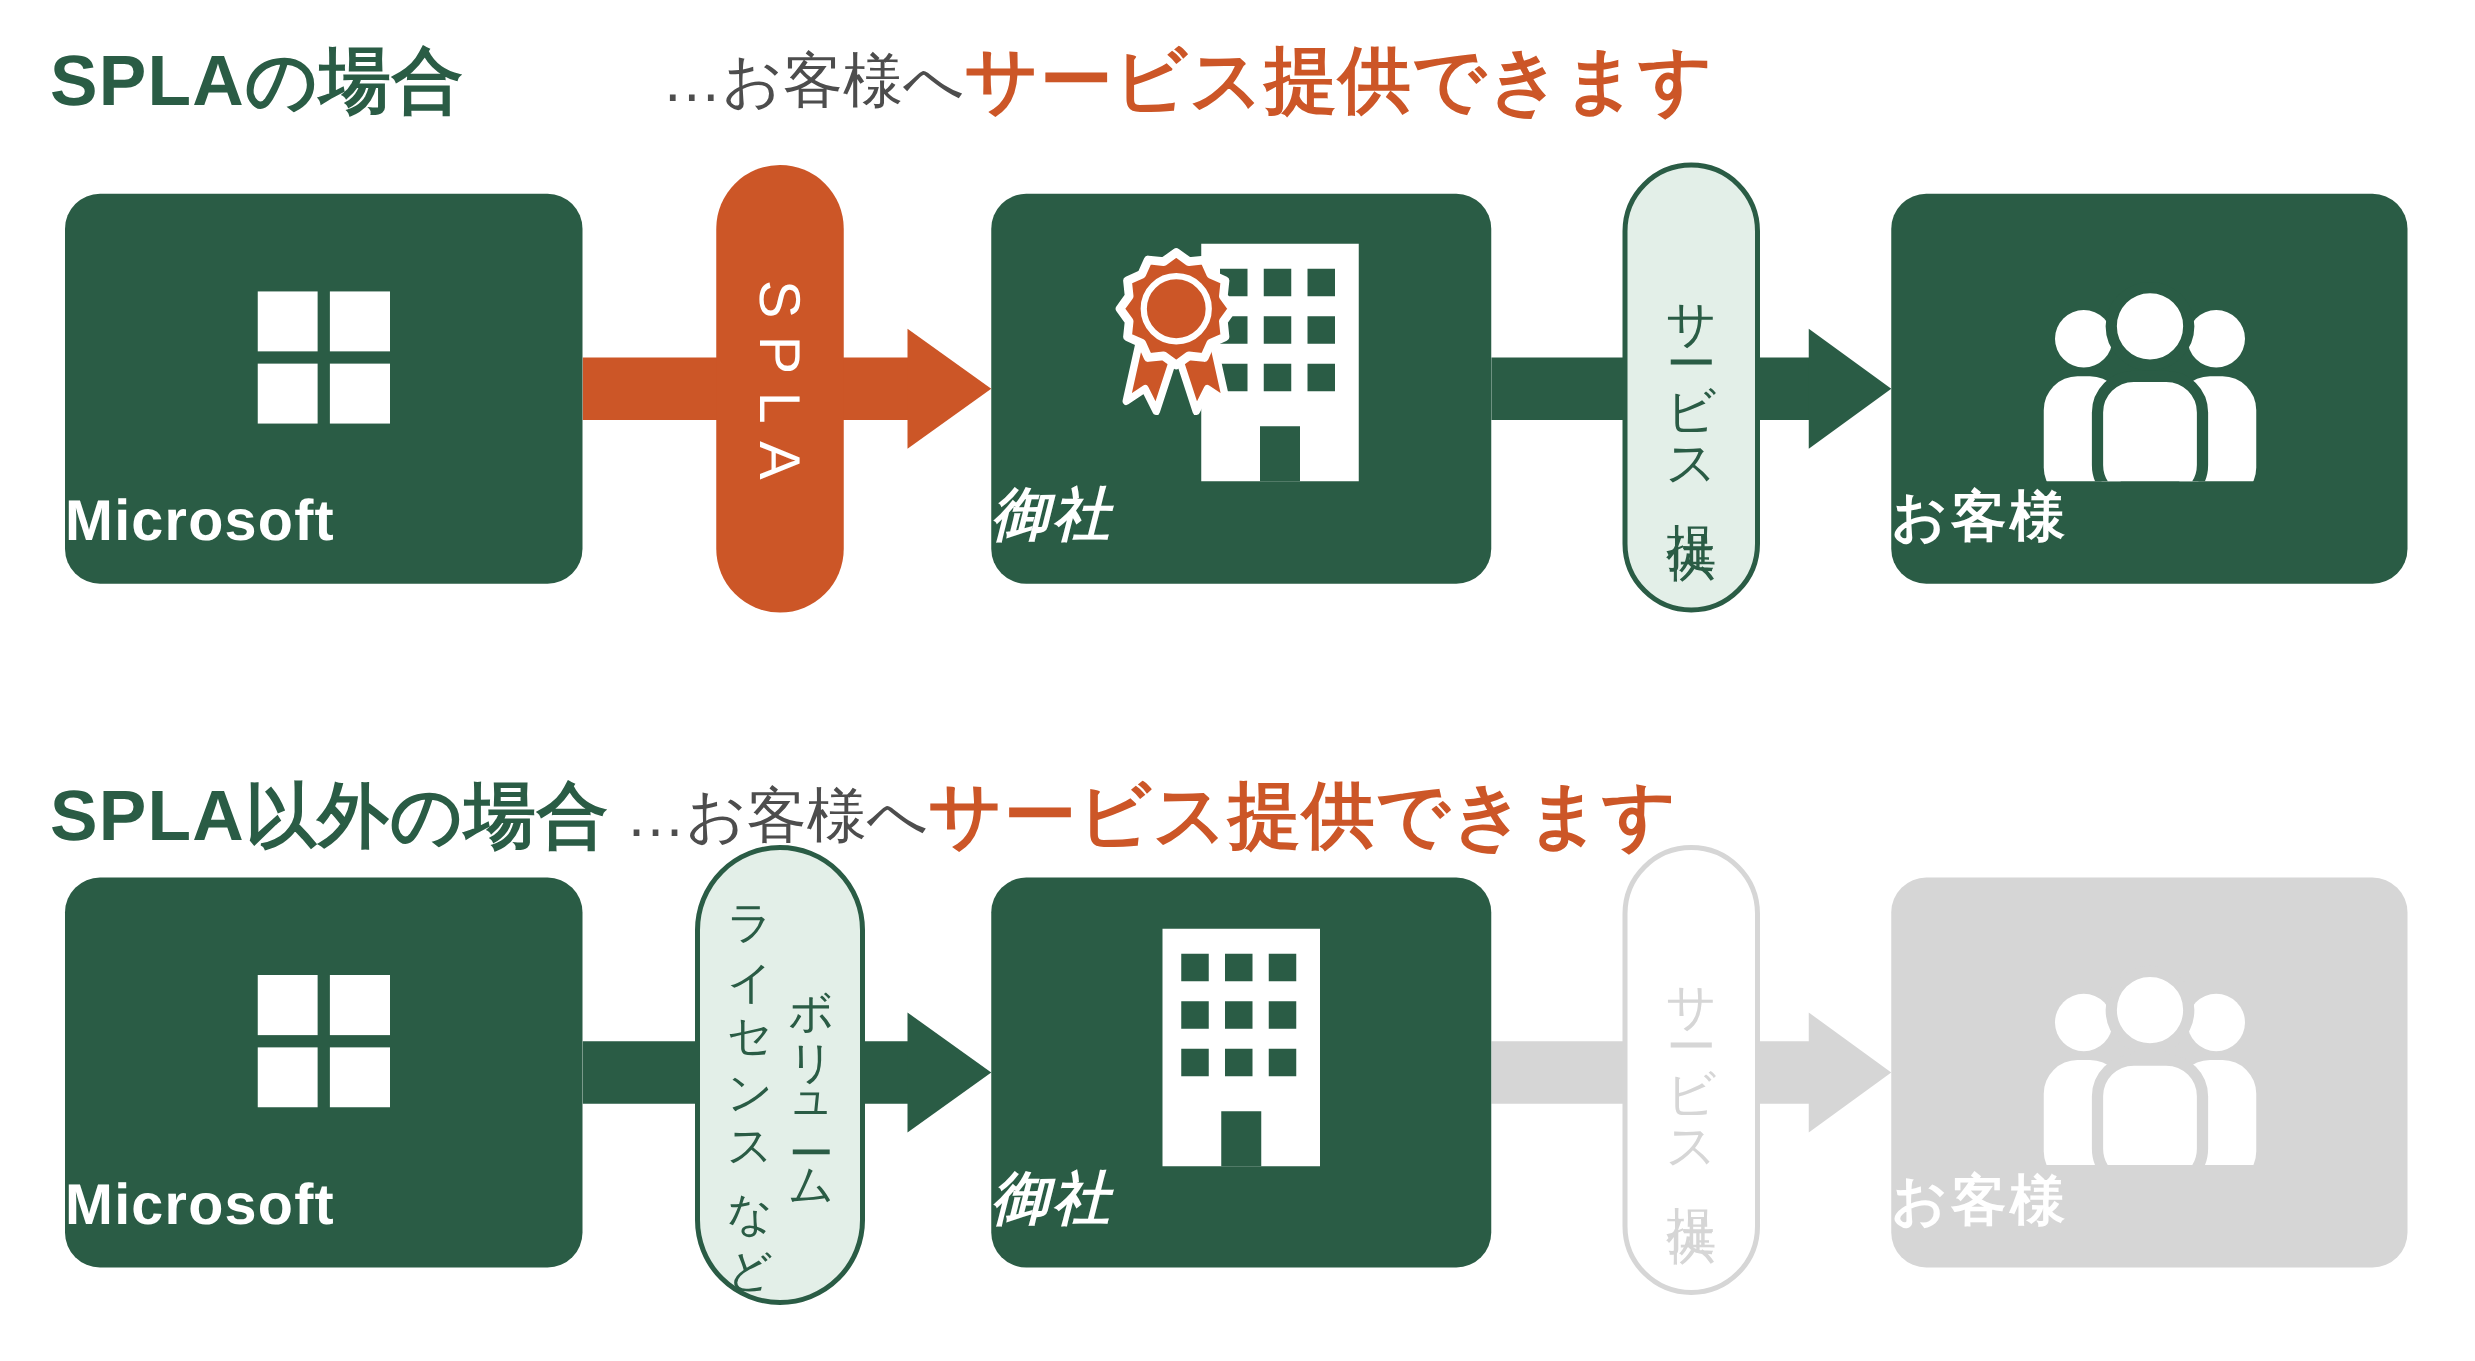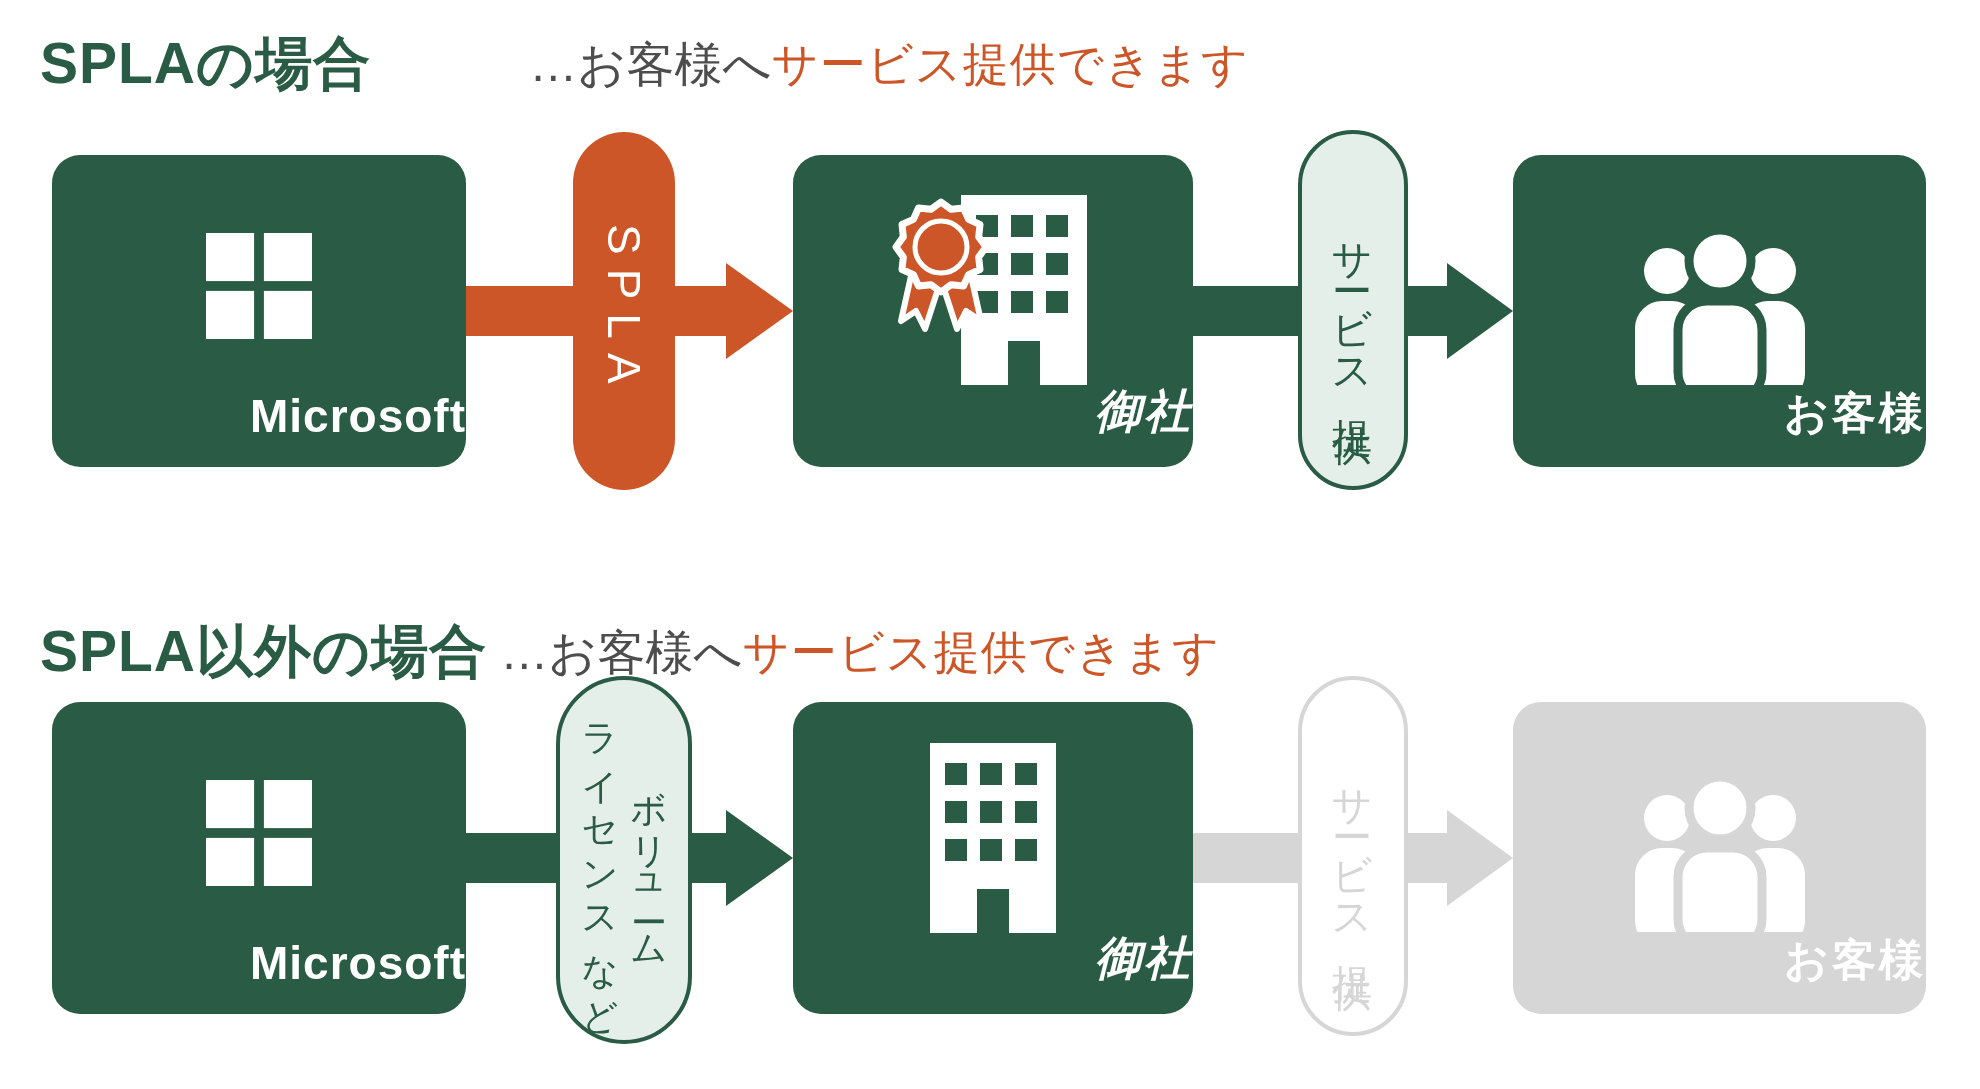--- a/index.html
+++ b/index.html
@@ -12,29 +12,29 @@
   html,body{margin:0;padding:0;background:#fff;}
   .stage{
     position:relative;width:1980px;height:1089px;background:#fff;overflow:hidden;
     font-family:"Liberation Sans","DejaVu Sans",sans-serif;
   }
   .section{position:absolute;inset:0;}
   
   .hdr{position:absolute;display:flex;align-items:center;white-space:nowrap;}
   .hdr .title{font-size:57px;font-weight:bold;color:var(--brand-green);letter-spacing:1px;}
   .hdr .pre{font-size:48px;color:var(--subtitle-gray);}
-  .hdr .hl{font-size:46px;font-weight:normal;color:var(--accent-orange);letter-spacing:1px;}
+  .hdr .hl{font-size:58px;font-weight:bold;color:var(--accent-orange);letter-spacing:1px;}
   .gap-lg{margin-left:158px;}
   .gap-sm{margin-left:13px;}
   
   .box{position:absolute;width:414px;height:312px;border-radius:28px;background:var(--brand-green);z-index:1;}
   .box.w400{width:400px;font-style:italic;}
   .box.w413{width:413px;}
   .box.gray{background:var(--disabled-gray);}
-  .box .label{position:absolute;left:0;right:0;bottom:24px;text-align:right;color:#fff;
+  .box .label{position:absolute;left:0;right:0;bottom:24px;text-align:left;color:#fff;
     font-size:46px;font-weight:bold;letter-spacing:3px;}
   .box .icon{position:absolute;left:50%;transform:translateX(-50%);}
   
   .arrow{position:absolute;z-index:0;}
   
   .pill{position:absolute;display:flex;align-items:center;justify-content:center;z-index:2;box-sizing:border-box;}
   .pill.orange{background:var(--accent-orange);border-radius:52px;}
   .pill.orange .vtext{writing-mode:vertical-rl;color:#fff;font-size:46px;letter-spacing:14px;font-weight:normal;}
   .pill.outline{background:var(--pill-light-green);border:4px solid var(--brand-green);border-radius:57px;}
   .pill.outline .vtext{writing-mode:vertical-rl;color:var(--brand-green);font-size:40px;letter-spacing:9px;}

